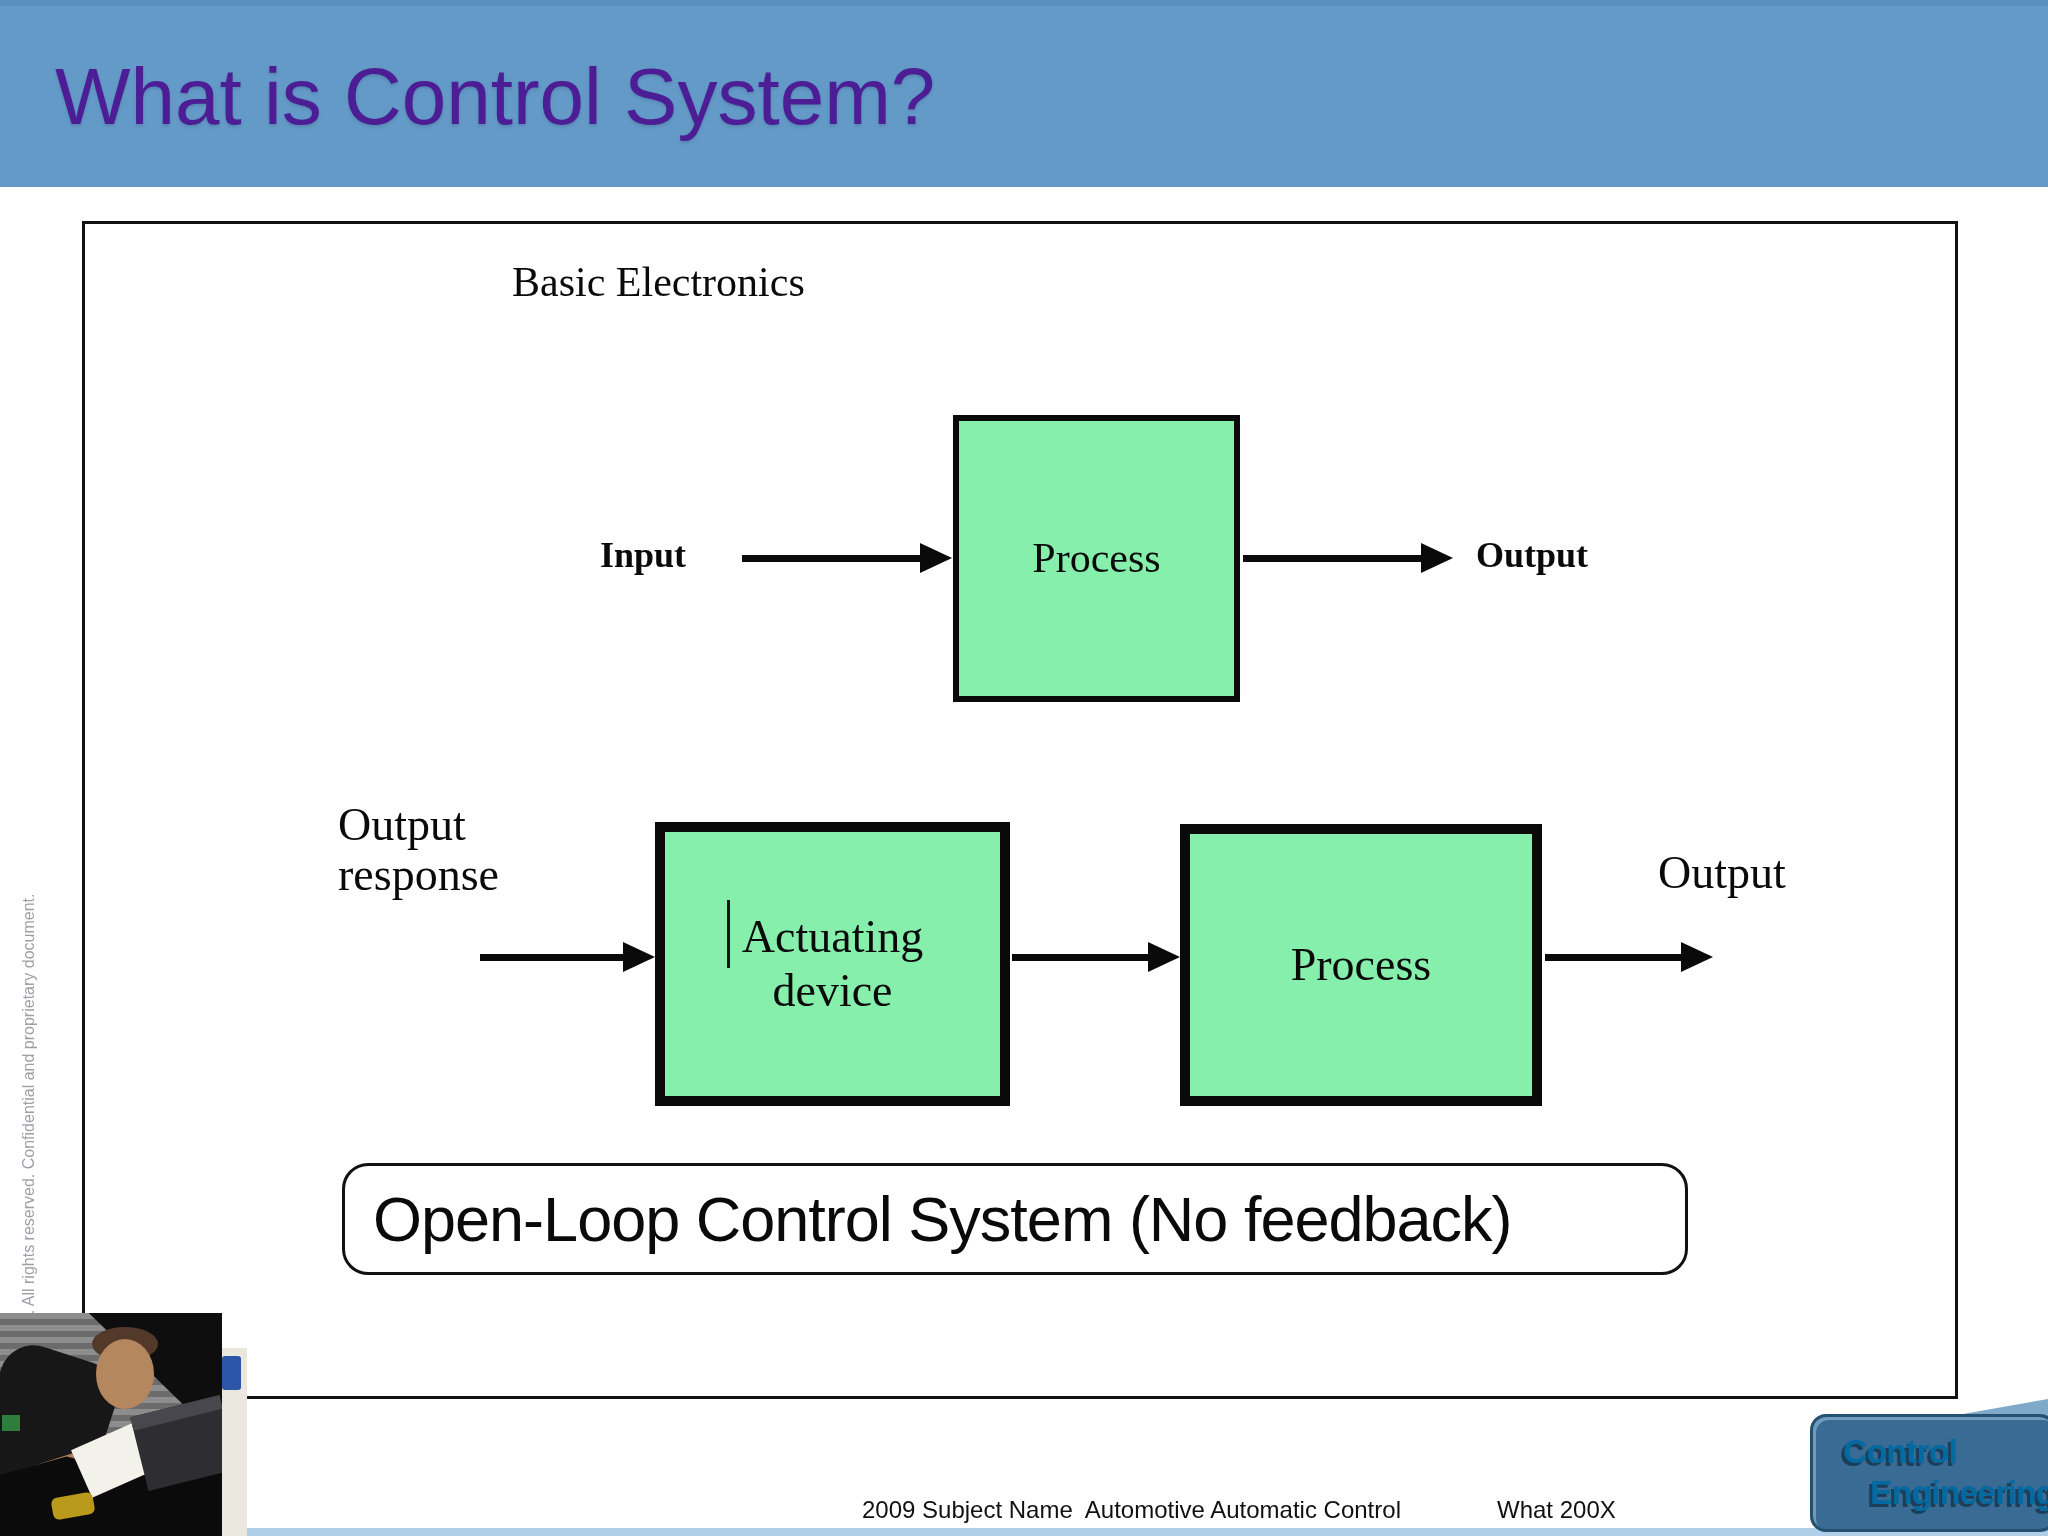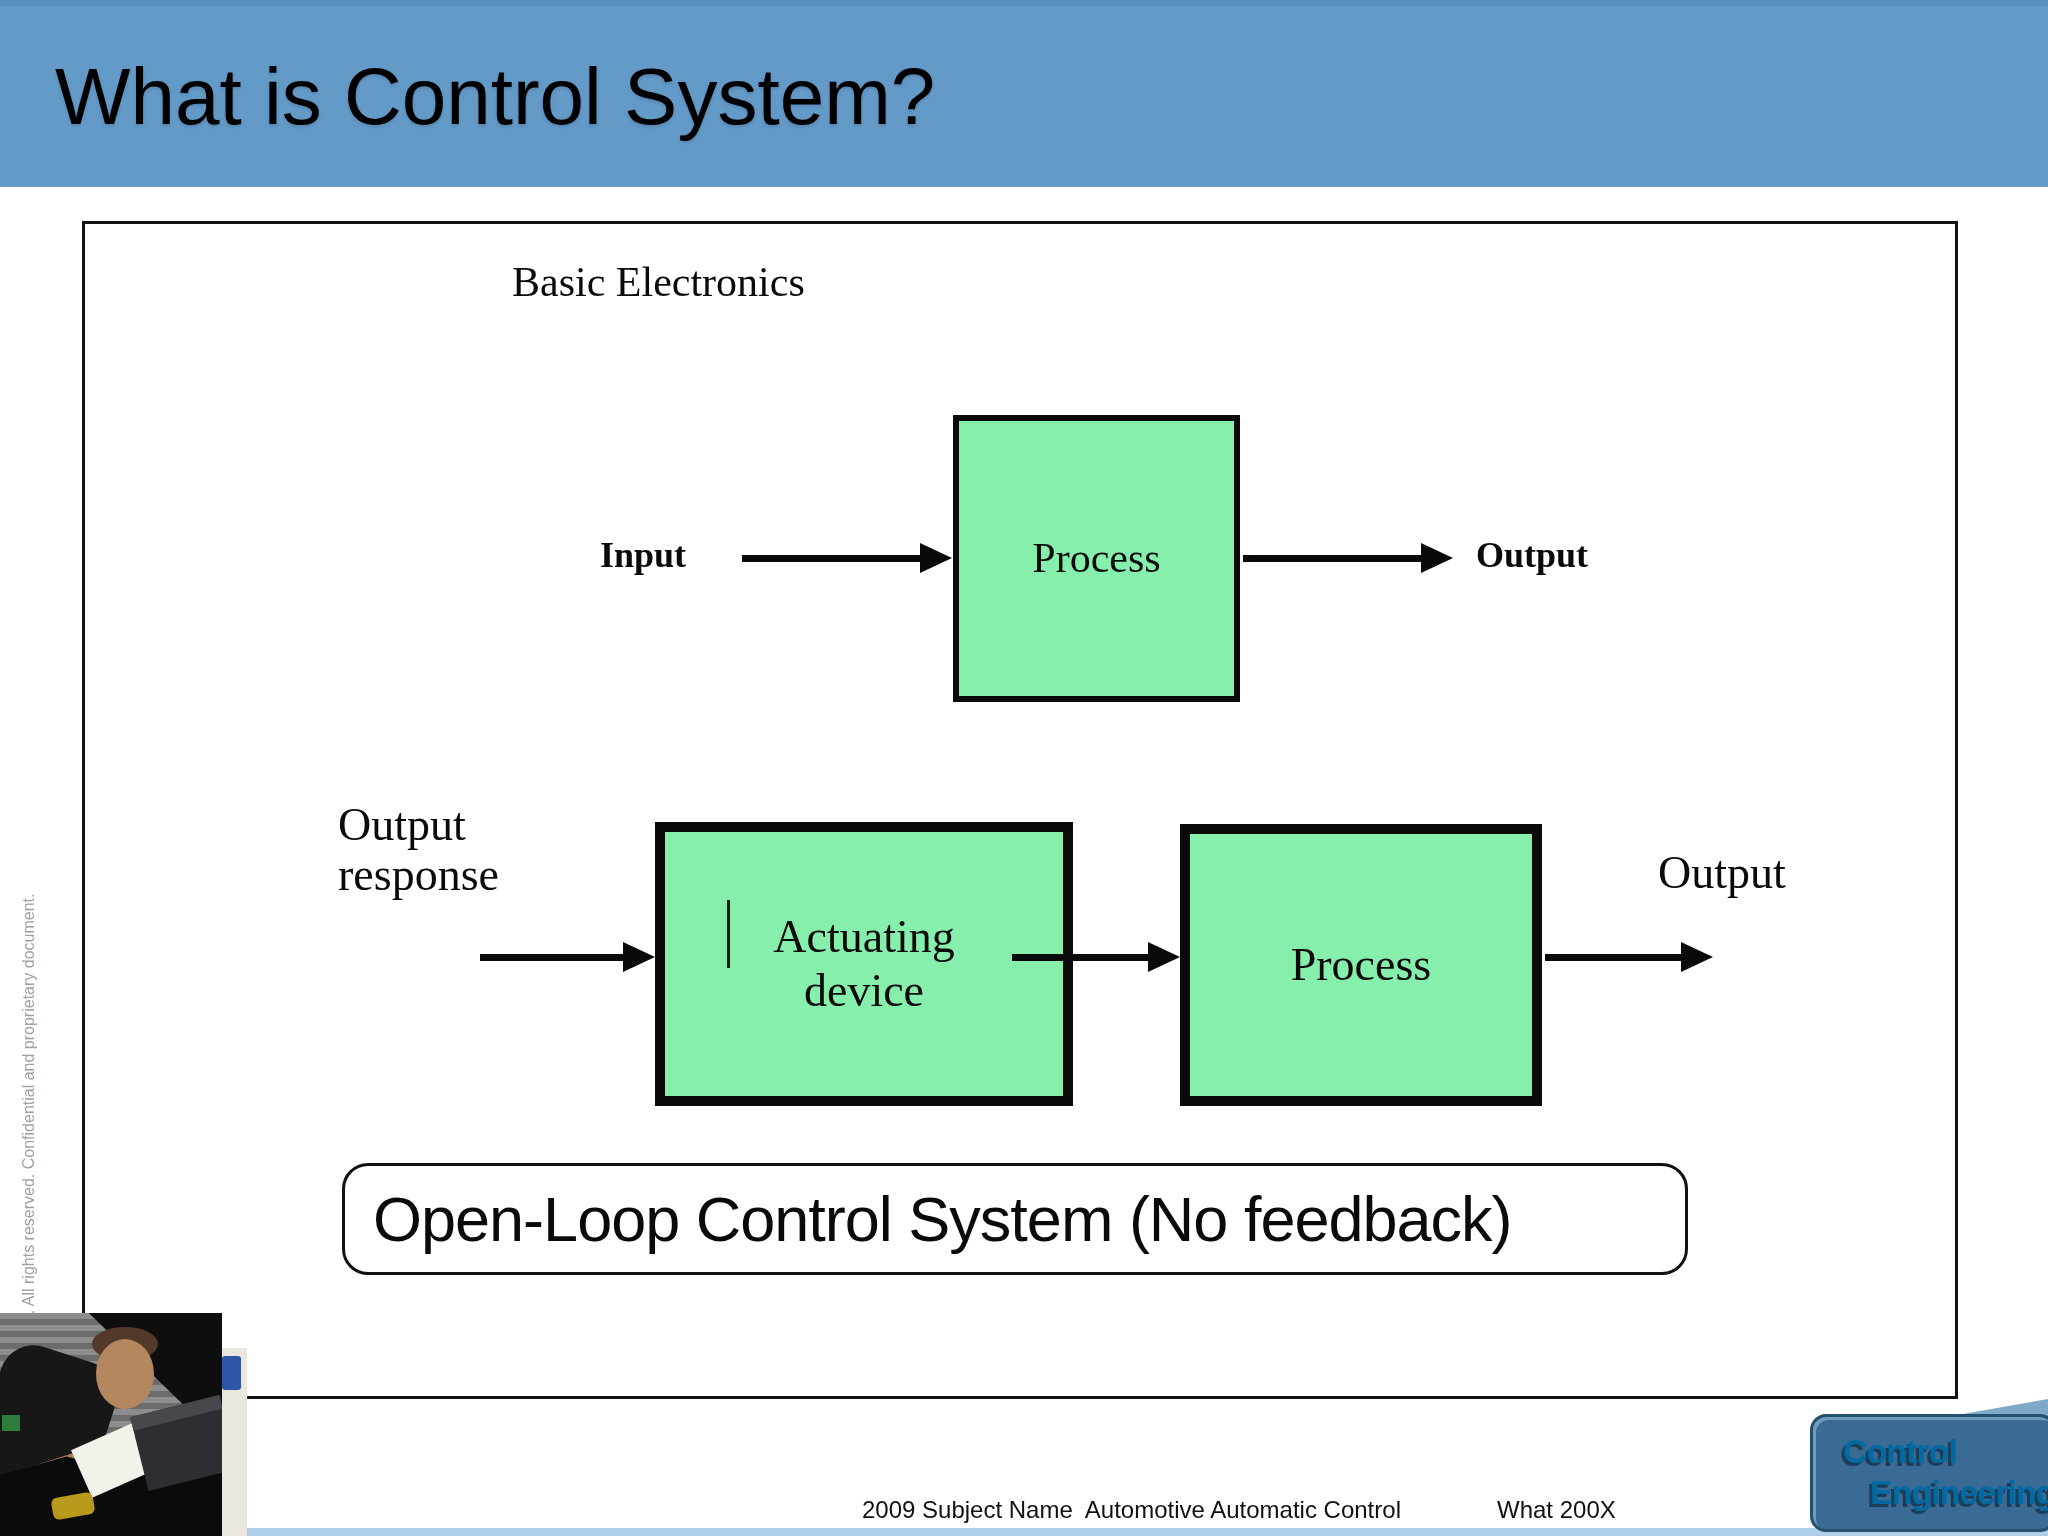--- a/index.html
+++ b/index.html
@@ -13,21 +13,21 @@
   
   .header{
     position:absolute;left:0;top:0;width:2048px;height:187px;
     background:#649ac8;
     border-top:6px solid #5a90bf;
     box-sizing:border-box;
     display:flex;align-items:center;
   }
   .header .title{
     margin-left:55px;
-    font-size:80px;color:#000000;letter-spacing:0;
+    font-size:80px;color:#4c1d95;letter-spacing:0;
     text-shadow:0 2px 3px rgba(70,110,150,.45);
   }
   
   .frame{
     position:absolute;left:82px;top:221px;width:1876px;height:1178px;
     border:3px solid #111;background:#ffffff;box-sizing:border-box;
   }
   .serif{font-family:"Liberation Serif","DejaVu Serif",serif;color:#0a0a0a;}
   .heading{
     position:absolute;left:512px;top:258px;
@@ -143,21 +143,21 @@
   <div class="lbl lbl-top serif" style="left:1476px;top:536px;">Output</div>
 
   <div class="lbl lbl-bot serif" style="left:338px;top:800px;">Output
 response</div>
 
   <div class="arrow" style="left:480px;top:942px;width:175px;">
     <div class="shaft" style="width:143px;"></div>
     <div class="head" style="left:143px;"></div>
   </div>
 
-  <div class="dbox box-thick" style="left:655px;top:822px;width:418px;height:284px;">
+  <div class="dbox box-thick" style="left:655px;top:822px;width:355px;height:284px;">
     <div class="cursor-bar" style="left:62px;top:68px;"></div>
     <div class="boxlabel serif" style="font-size:46px;">Actuating
 device</div>
   </div>
 
   <div class="arrow" style="left:1012px;top:942px;width:168px;">
     <div class="shaft" style="width:136px;"></div>
     <div class="head" style="left:136px;"></div>
   </div>
 

